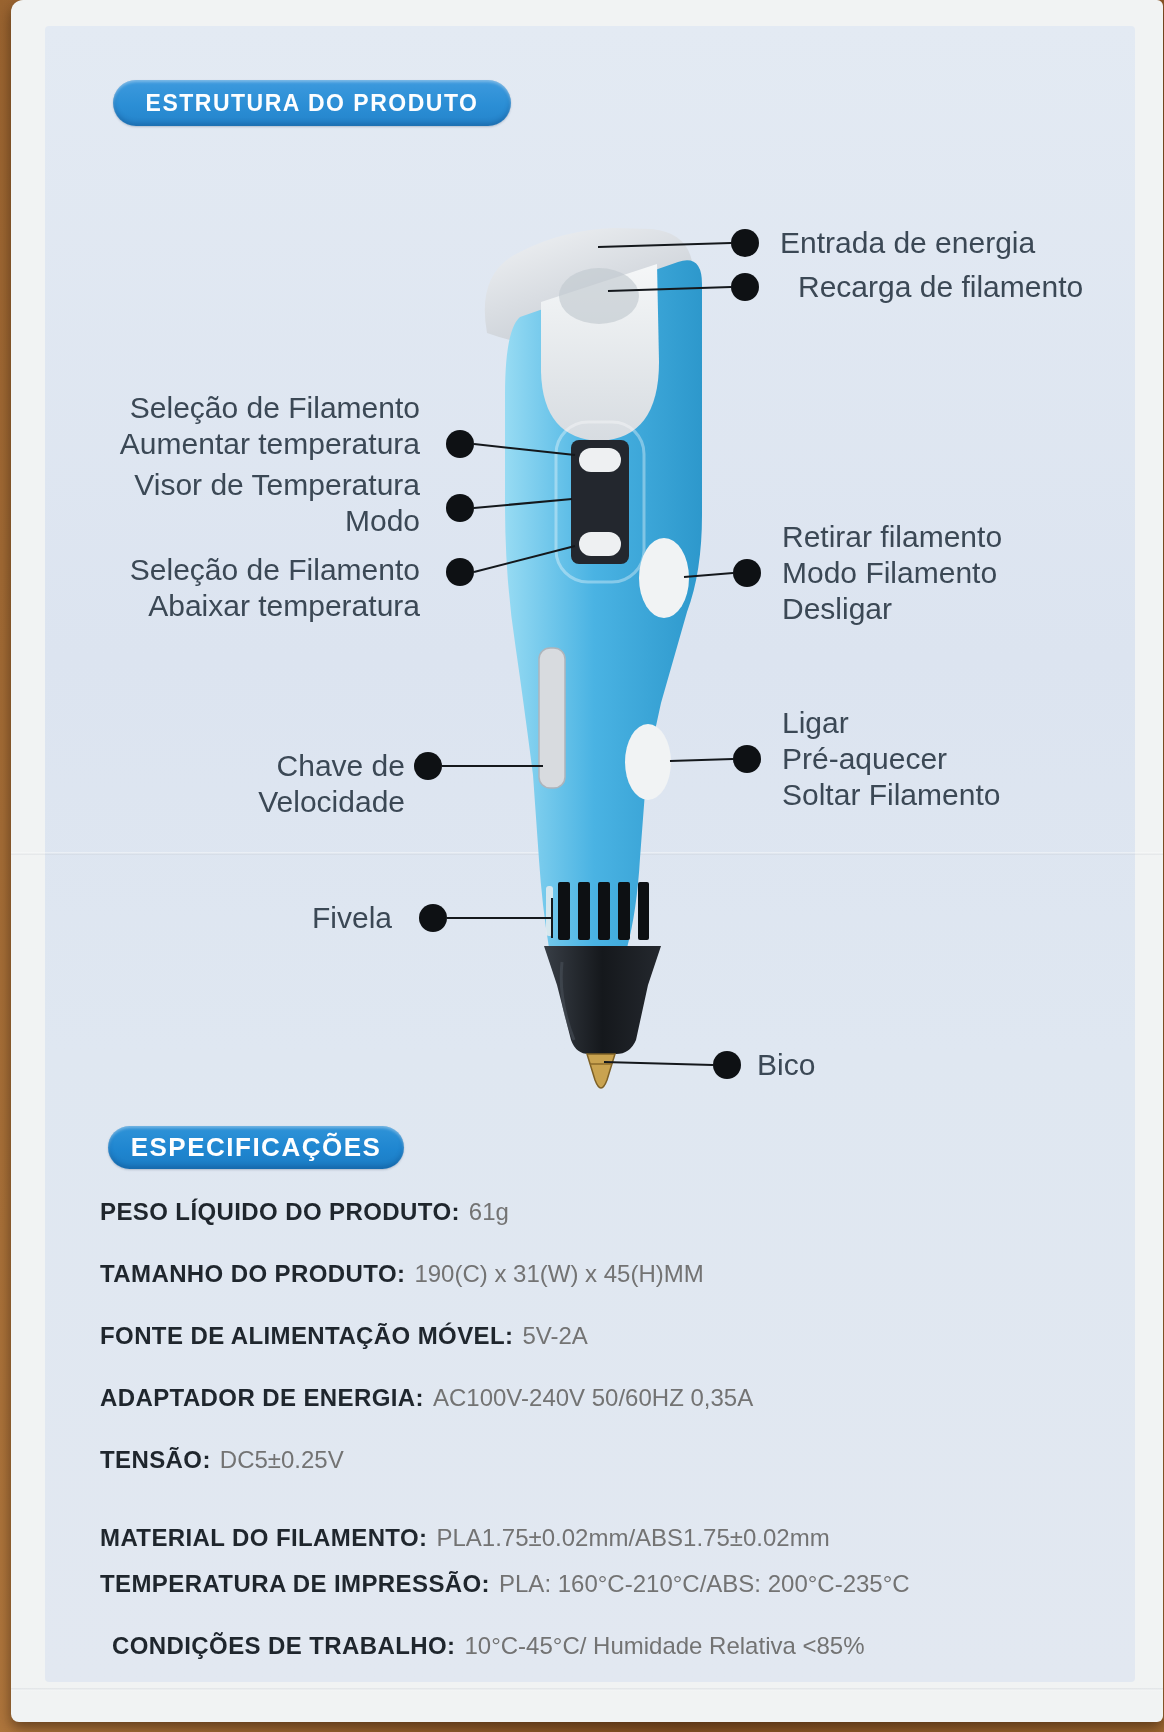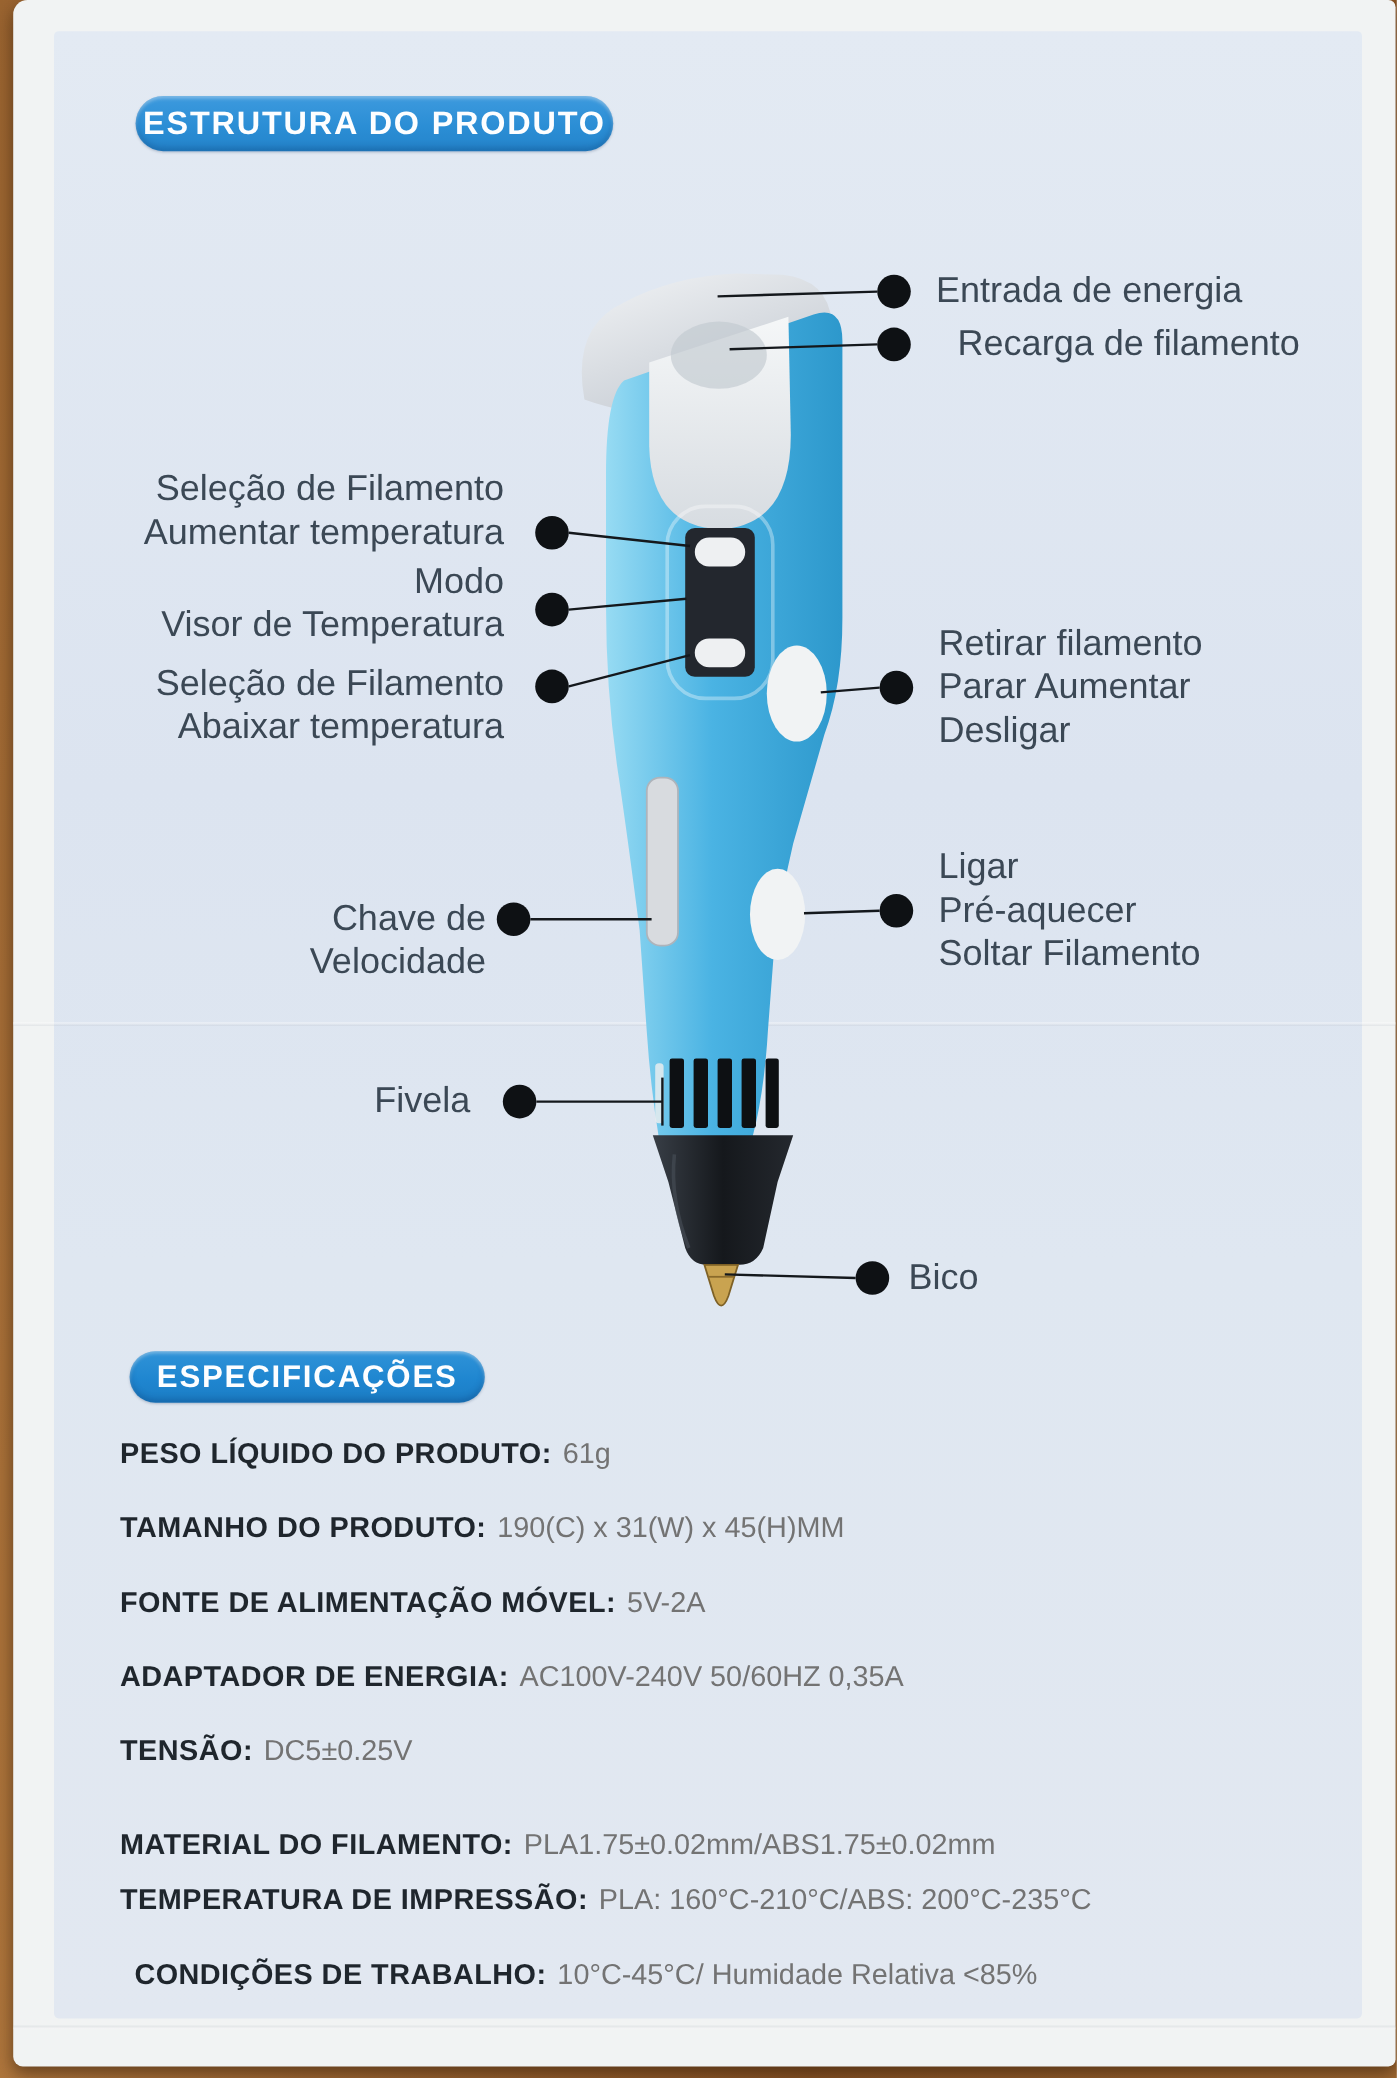--- a/index.html
+++ b/index.html
@@ -22,21 +22,21 @@
   }
   .crease{position:absolute;left:0;width:100%;height:3px;pointer-events:none;}
   .crease.c1{top:852px;background:linear-gradient(180deg,rgba(255,255,255,.55),rgba(120,130,145,.12));}
   .crease.c2{top:1688px;background:linear-gradient(180deg,rgba(120,130,145,.14),rgba(255,255,255,.4));}
   .badge{
     position:absolute;display:flex;align-items:center;justify-content:center;
     color:#fdfeff;font-weight:bold;letter-spacing:1.5px;
     border-radius:23px;
     box-shadow:inset 0 2px 3px rgba(255,255,255,.35), inset 0 -3px 5px rgba(0,40,90,.25), 0 1px 2px rgba(30,60,100,.25);
   }
-  .badge1{left:113px;top:80px;width:398px;height:46px;font-size:27px;
+  .badge1{left:113px;top:80px;width:398px;height:46px;font-size:23px;
     background:linear-gradient(180deg,#3d9ade 0%,#2b8ed5 55%,#2484cb 100%);}
   .badge2{left:108px;top:1126px;width:296px;height:43px;font-size:26px;
     background:linear-gradient(180deg,#2f93d8 0%,#1f86d0 55%,#1b7cc4 100%);}
   .layer{position:absolute;left:0;top:0;}
   .callout{
     position:absolute;font-size:30px;line-height:36px;color:#3b4855;
     white-space:nowrap;
   }
   .callout.ra{text-align:right;margin-left:24px;}
   .spec-row{
@@ -139,22 +139,22 @@
     <circle cx="433" cy="918" r="14"></circle>
     <circle cx="727" cy="1065" r="14"></circle>
   </g>
 </svg>
 
 <div class="callout ra" style="top:390px;right:744px;">
   <div>Seleção de Filamento</div>
   <div>Aumentar temperatura</div>
 </div>
 <div class="callout ra" style="top:467px;right:744px;">
+  <div>Visor de Temperatura</div>
   <div>Modo</div>
-  <div>Visor de Temperatura</div>
 </div>
 <div class="callout ra" style="top:552px;right:744px;">
   <div>Seleção de Filamento</div>
   <div>Abaixar temperatura</div>
 </div>
 <div class="callout ra" style="top:748px;right:759px;">
   <div>Chave de</div>
   <div>Velocidade</div>
 </div>
 <div class="callout ra" style="top:900px;right:772px;">
@@ -162,21 +162,21 @@
 </div>
 
 <div class="callout" style="top:225px;left:780px;">
   <div>Entrada de energia</div>
 </div>
 <div class="callout" style="top:269px;left:782px;margin-left:16px;">
   <div>Recarga de filamento</div>
 </div>
 <div class="callout" style="top:519px;left:782px;">
   <div>Retirar filamento</div>
-  <div>Parar Aumentar</div>
+  <div>Modo Filamento</div>
   <div>Desligar</div>
 </div>
 <div class="callout" style="top:705px;left:782px;">
   <div>Ligar</div>
   <div>Pré-aquecer</div>
   <div>Soltar Filamento</div>
 </div>
 <div class="callout" style="top:1047px;left:757px;">
   <div>Bico</div>
 </div>

